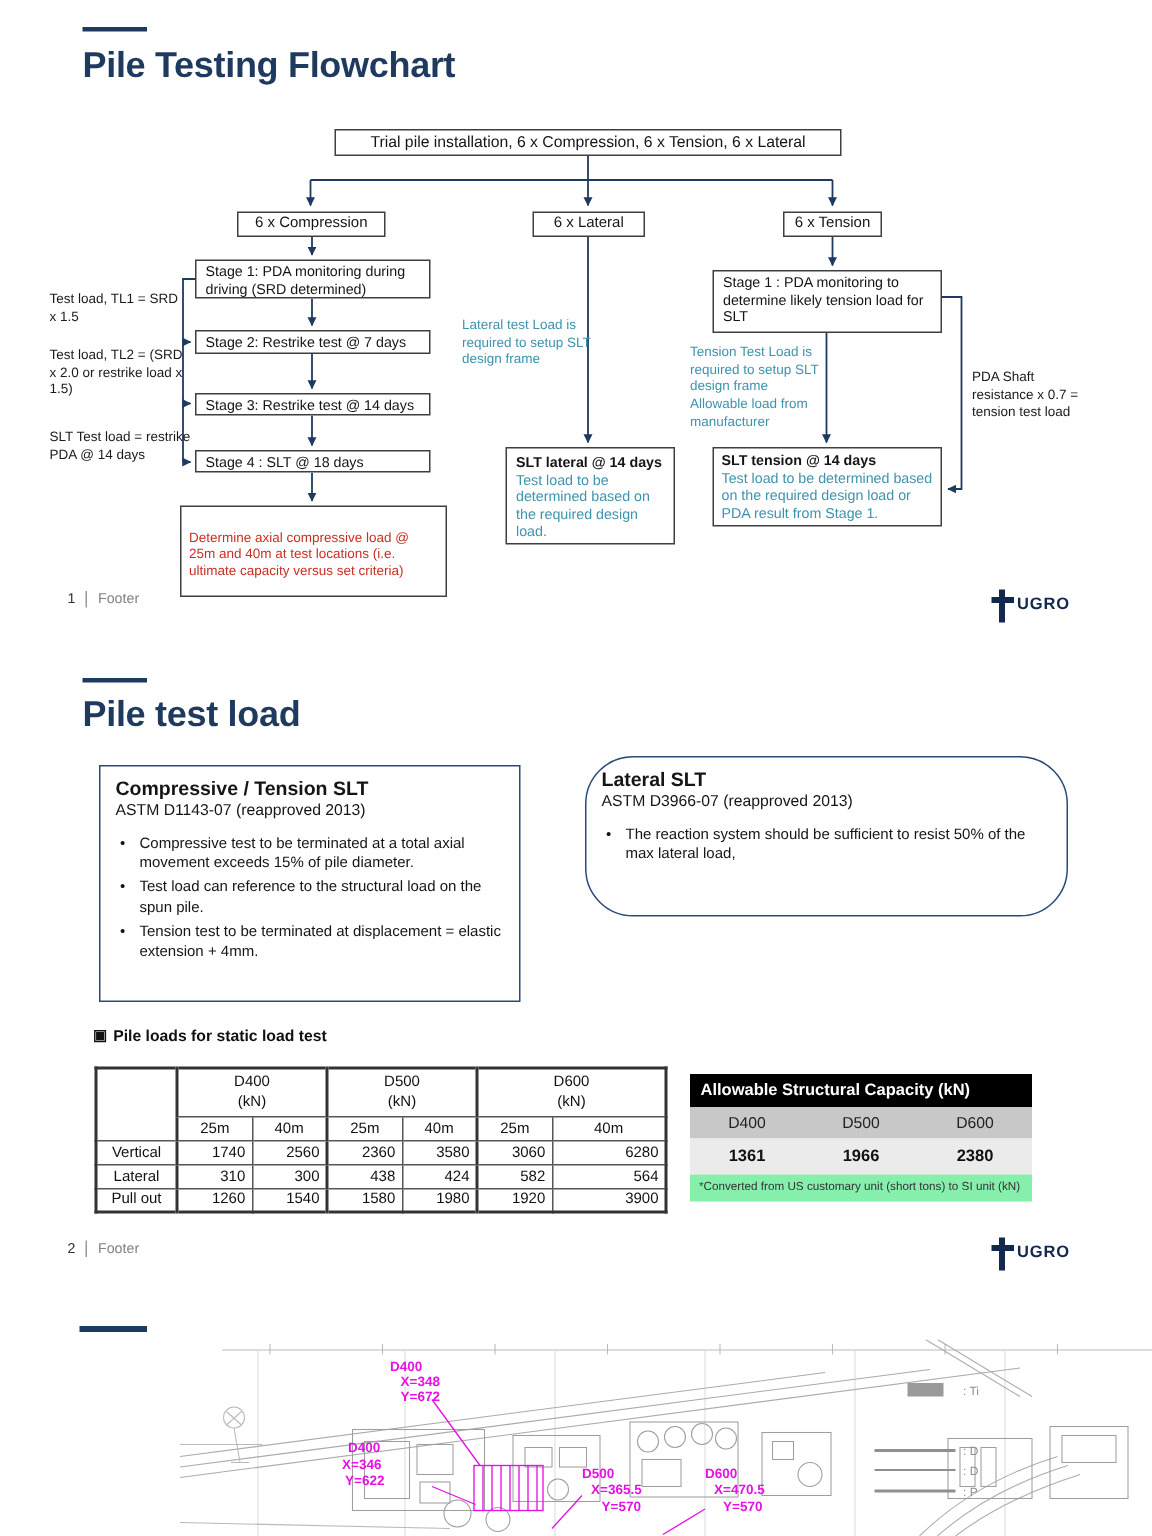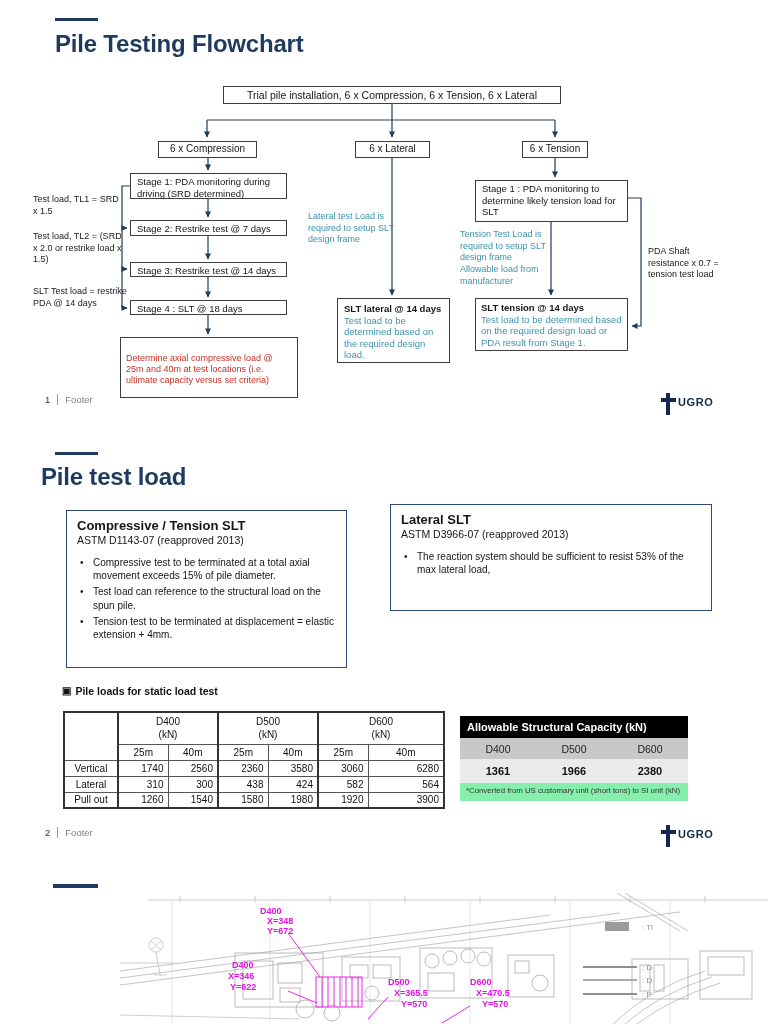--- a/index.html
+++ b/index.html
@@ -140,37 +140,37 @@
     <div class="logo" style="left:658px; top:391px;">
       <svg width="60" height="26" viewBox="0 0 60 26">
         <path d="M8,2 h4 v5 h6 v4 h-6 v13 h-4 v-13 h-5 v-4 h5 z" fill="#12284C"></path>
         <text x="20" y="15" font-size="11" font-weight="bold" fill="#12284C" letter-spacing="0.6" font-family="Liberation Sans, sans-serif">UGRO</text>
       </svg>
     </div>
   </section>
 
   <section>
     <div class="accent" style="left:55px; top:452px;"></div>
-    <div class="slide-title" style="left:41px; top:463px;">Pile test load</div>
+    <div class="slide-title" style="left:55px; top:463px;">Pile test load</div>
 
     <div class="info-box" style="left:66px; top:510px; width:281px; height:158px;">
       <div class="ib-title">Compressive / Tension SLT</div>
       <div class="ib-sub">ASTM D1143-07 (reapproved 2013)</div>
       <ul class="ib-list">
         <li><span>Compressive test to be terminated at a total axial movement exceeds 15% of pile diameter.</span></li>
         <li><span>Test load can reference to the structural load on the spun pile.</span></li>
         <li><span>Tension test to be terminated at displacement = elastic extension + 4mm.</span></li>
       </ul>
     </div>
 
-    <div class="info-box" style="left:390px; top:504px; width:322px; height:107px;">
+    <div class="info-box" style="left:390px; top:504px; width:322px; height:107px;border-radius:32px;">
       <div class="ib-title">Lateral SLT</div>
       <div class="ib-sub">ASTM D3966-07 (reapproved 2013)</div>
       <ul class="ib-list">
-        <li><span>The reaction system should be sufficient to resist 53% of the max lateral load,</span></li>
+        <li><span>The reaction system should be sufficient to resist 50% of the max lateral load,</span></li>
       </ul>
     </div>
 
     <div class="tbl-caption" style="left:62px; top:685px;">
       <span class="marker">▣</span>
       <span>Pile loads for static load test</span>
     </div>
 
     <table class="load-table">
       <colgroup>

